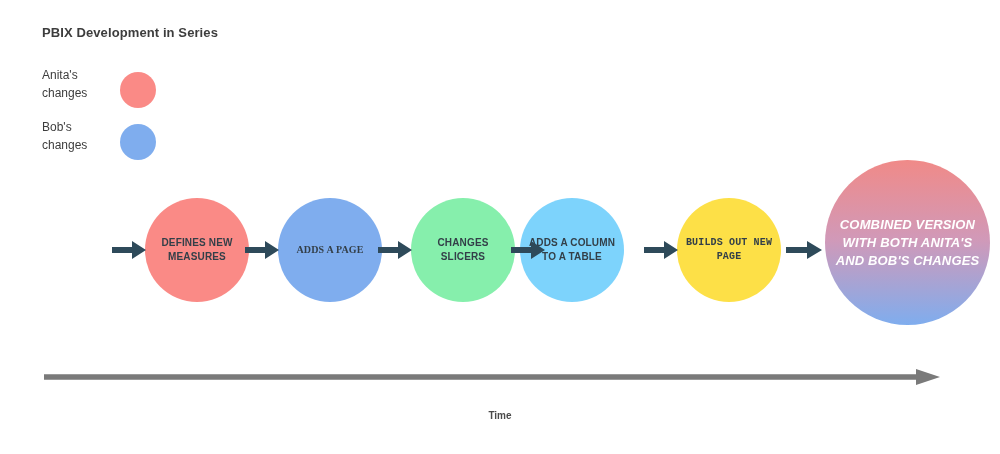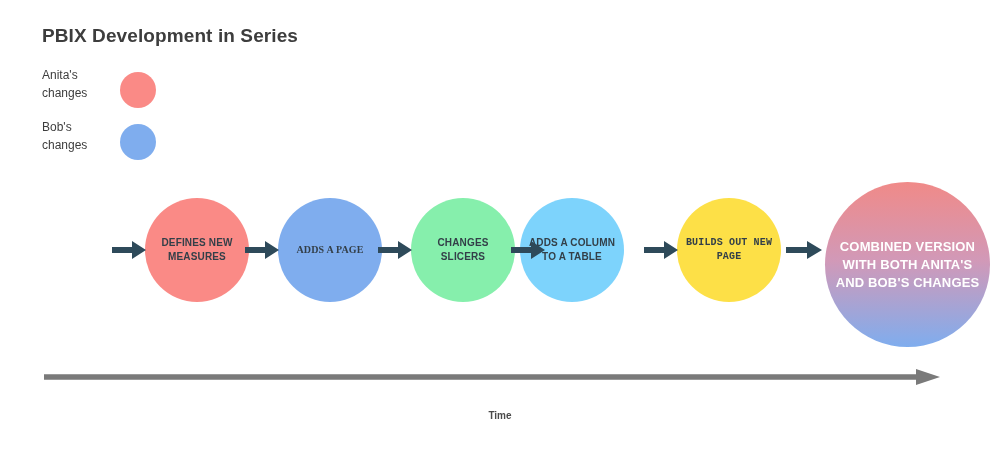--- a/index.html
+++ b/index.html
@@ -18,21 +18,21 @@
     position: relative;
     width: 1000px;
     height: 454px;
   }
 
   
   #diagram-title {
     position: absolute;
     left: 42px;
     top: 25px;
-    font-size: 19px;
+    font-size: 13px;
     font-weight: bold;
     color: #3d3d3d;
     letter-spacing: 0.1px;
     white-space: nowrap;
   }
 
   
   #legend {
     position: absolute;
     left: 42px;
@@ -148,21 +148,21 @@
   <div class="node node-tint" style="left:520px; top:198px; width:104px; height:104px; background:#7dd3fc;">
     <span class="node-label">ADDS A COLUMN
 TO A TABLE</span>
   </div>
 
   <div class="node node-tint" style="left:677px; top:198px; width:104px; height:104px; background:#fde047;font-family:Liberation Mono, monospace;">
     <span class="node-label">BUILDS OUT NEW
 PAGE</span>
   </div>
 
-  <div class="node node-final" style="left:825px; top:182px; width:165px; height:165px; background:linear-gradient(180deg,#F08A88 0%,#D199B8 48%,#7FADEE 100%);">
+  <div class="node node-final" style="left:825px; top:160px; width:165px; height:165px; background:linear-gradient(180deg,#F08A88 0%,#D199B8 48%,#7FADEE 100%);font-style:italic;">
     <span class="node-label">COMBINED VERSION
 WITH BOTH ANITA'S
 AND BOB'S CHANGES</span>
   </div>
 
   <div class="connector" style="left:112px;">
     <svg width="34" height="24" viewBox="0 0 34 24">
         <path d="M0 9 H20 V3 L34 12 L20 21 V15 H0 Z" fill="#2E4A5A"></path>
       </svg>
   </div>

